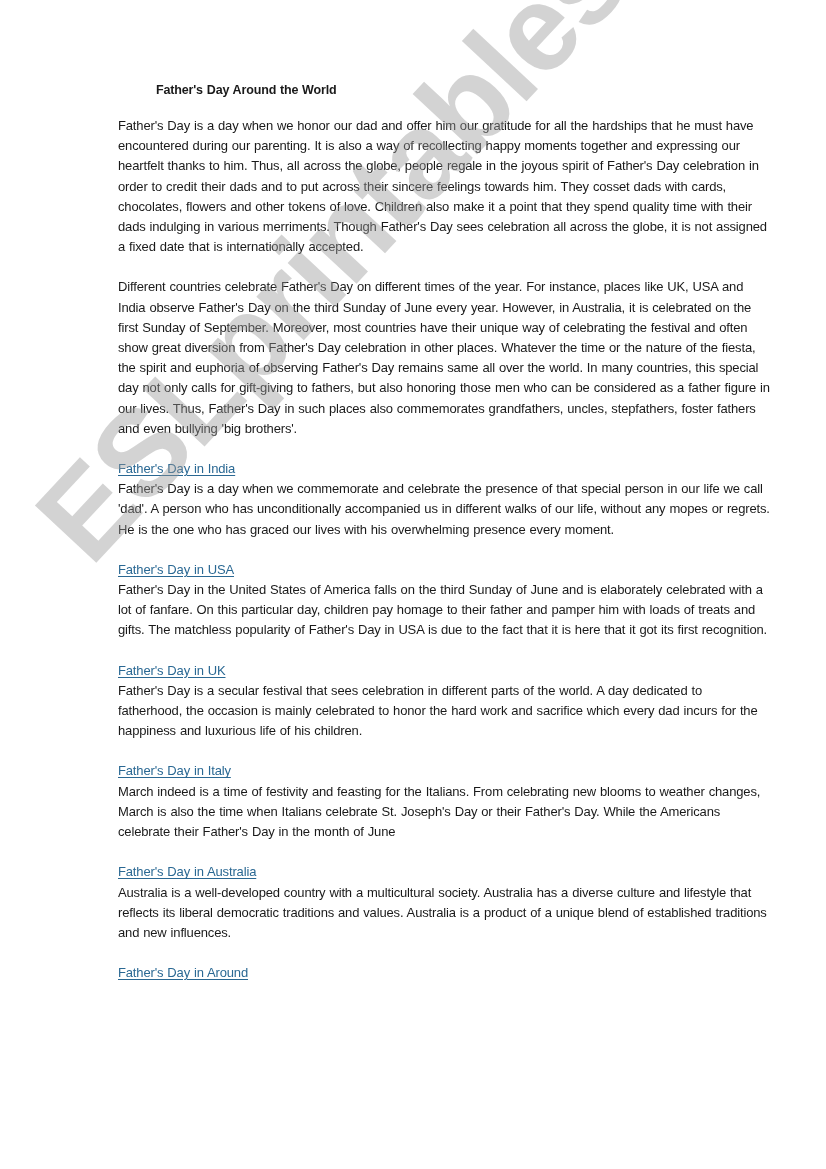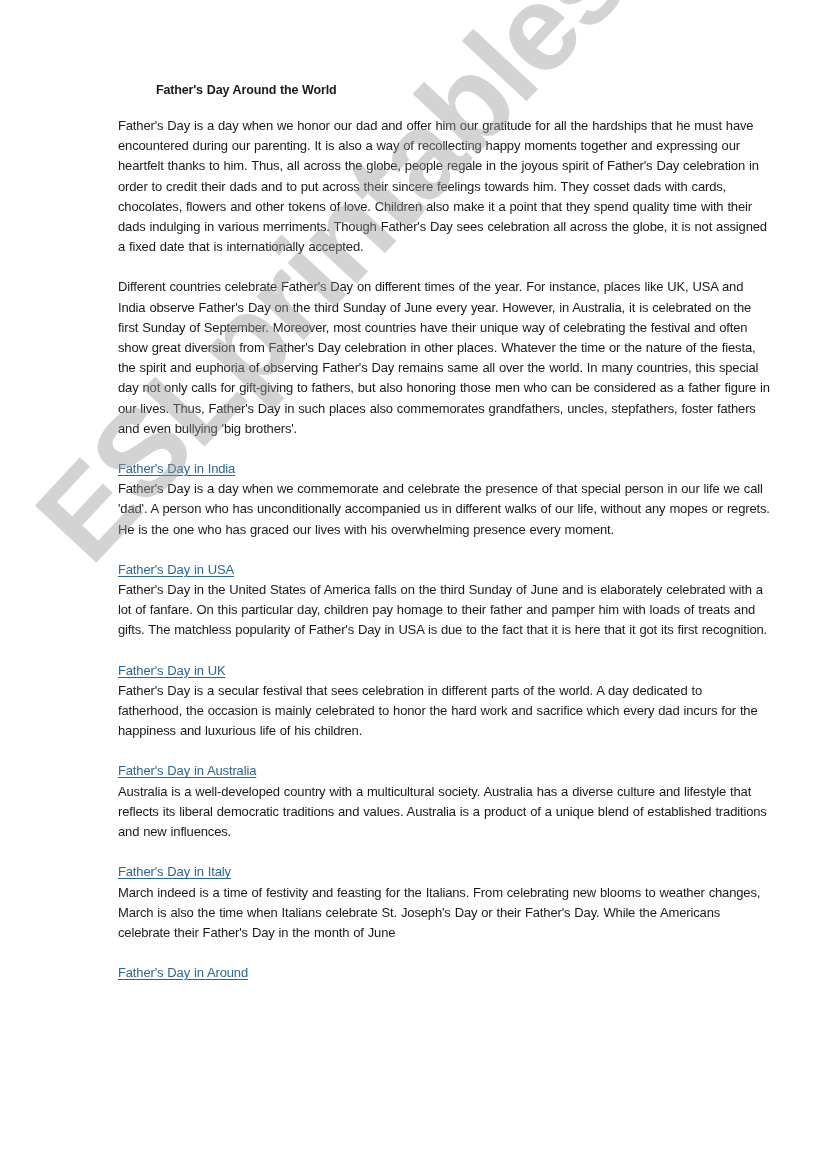--- a/index.html
+++ b/index.html
@@ -44,27 +44,27 @@
     <a class="section-link">Father's Day in USA</a>
     <p class="section-text">Father's Day in the United States of America falls on the third Sunday of June and is elaborately celebrated with a lot of fanfare. On this particular day, children pay homage to their father and pamper him with loads of treats and gifts. The matchless popularity of Father's Day in USA is due to the fact that it is here that it got its first recognition.</p>
   </div>
 
   <div class="section">
     <a class="section-link">Father's Day in UK</a>
     <p class="section-text">Father's Day is a secular festival that sees celebration in different parts of the world. A day dedicated to fatherhood, the occasion is mainly celebrated to honor the hard work and sacrifice which every dad incurs for the happiness and luxurious life of his children.</p>
   </div>
 
   <div class="section">
-    <a class="section-link">Father's Day in Australia</a>
-    <p class="section-text">Australia is a well-developed country with a multicultural society. Australia has a diverse culture and lifestyle that reflects its liberal democratic traditions and values. Australia is a product of a unique blend of established traditions and new influences.</p>
+    <a class="section-link">Father's Day in Italy</a>
+    <p class="section-text">March indeed is a time of festivity and feasting for the Italians. From celebrating new blooms to weather changes, March is also the time when Italians celebrate St. Joseph's Day or their Father's Day. While the Americans celebrate their Father's Day in the month of June</p>
   </div>
 
   <div class="section">
-    <a class="section-link">Father's Day in Italy</a>
-    <p class="section-text">March indeed is a time of festivity and feasting for the Italians. From celebrating new blooms to weather changes, March is also the time when Italians celebrate St. Joseph's Day or their Father's Day. While the Americans celebrate their Father's Day in the month of June</p>
+    <a class="section-link">Father's Day in Australia</a>
+    <p class="section-text">Australia is a well-developed country with a multicultural society. Australia has a diverse culture and lifestyle that reflects its liberal democratic traditions and values. Australia is a product of a unique blend of established traditions and new influences.</p>
   </div>
 
   <div class="section">
     <a class="section-link">Father's Day in Around</a>
   </div>
 </div>
 
 <div class="watermark">ESLprintables.com</div>
 
 </body></html>

